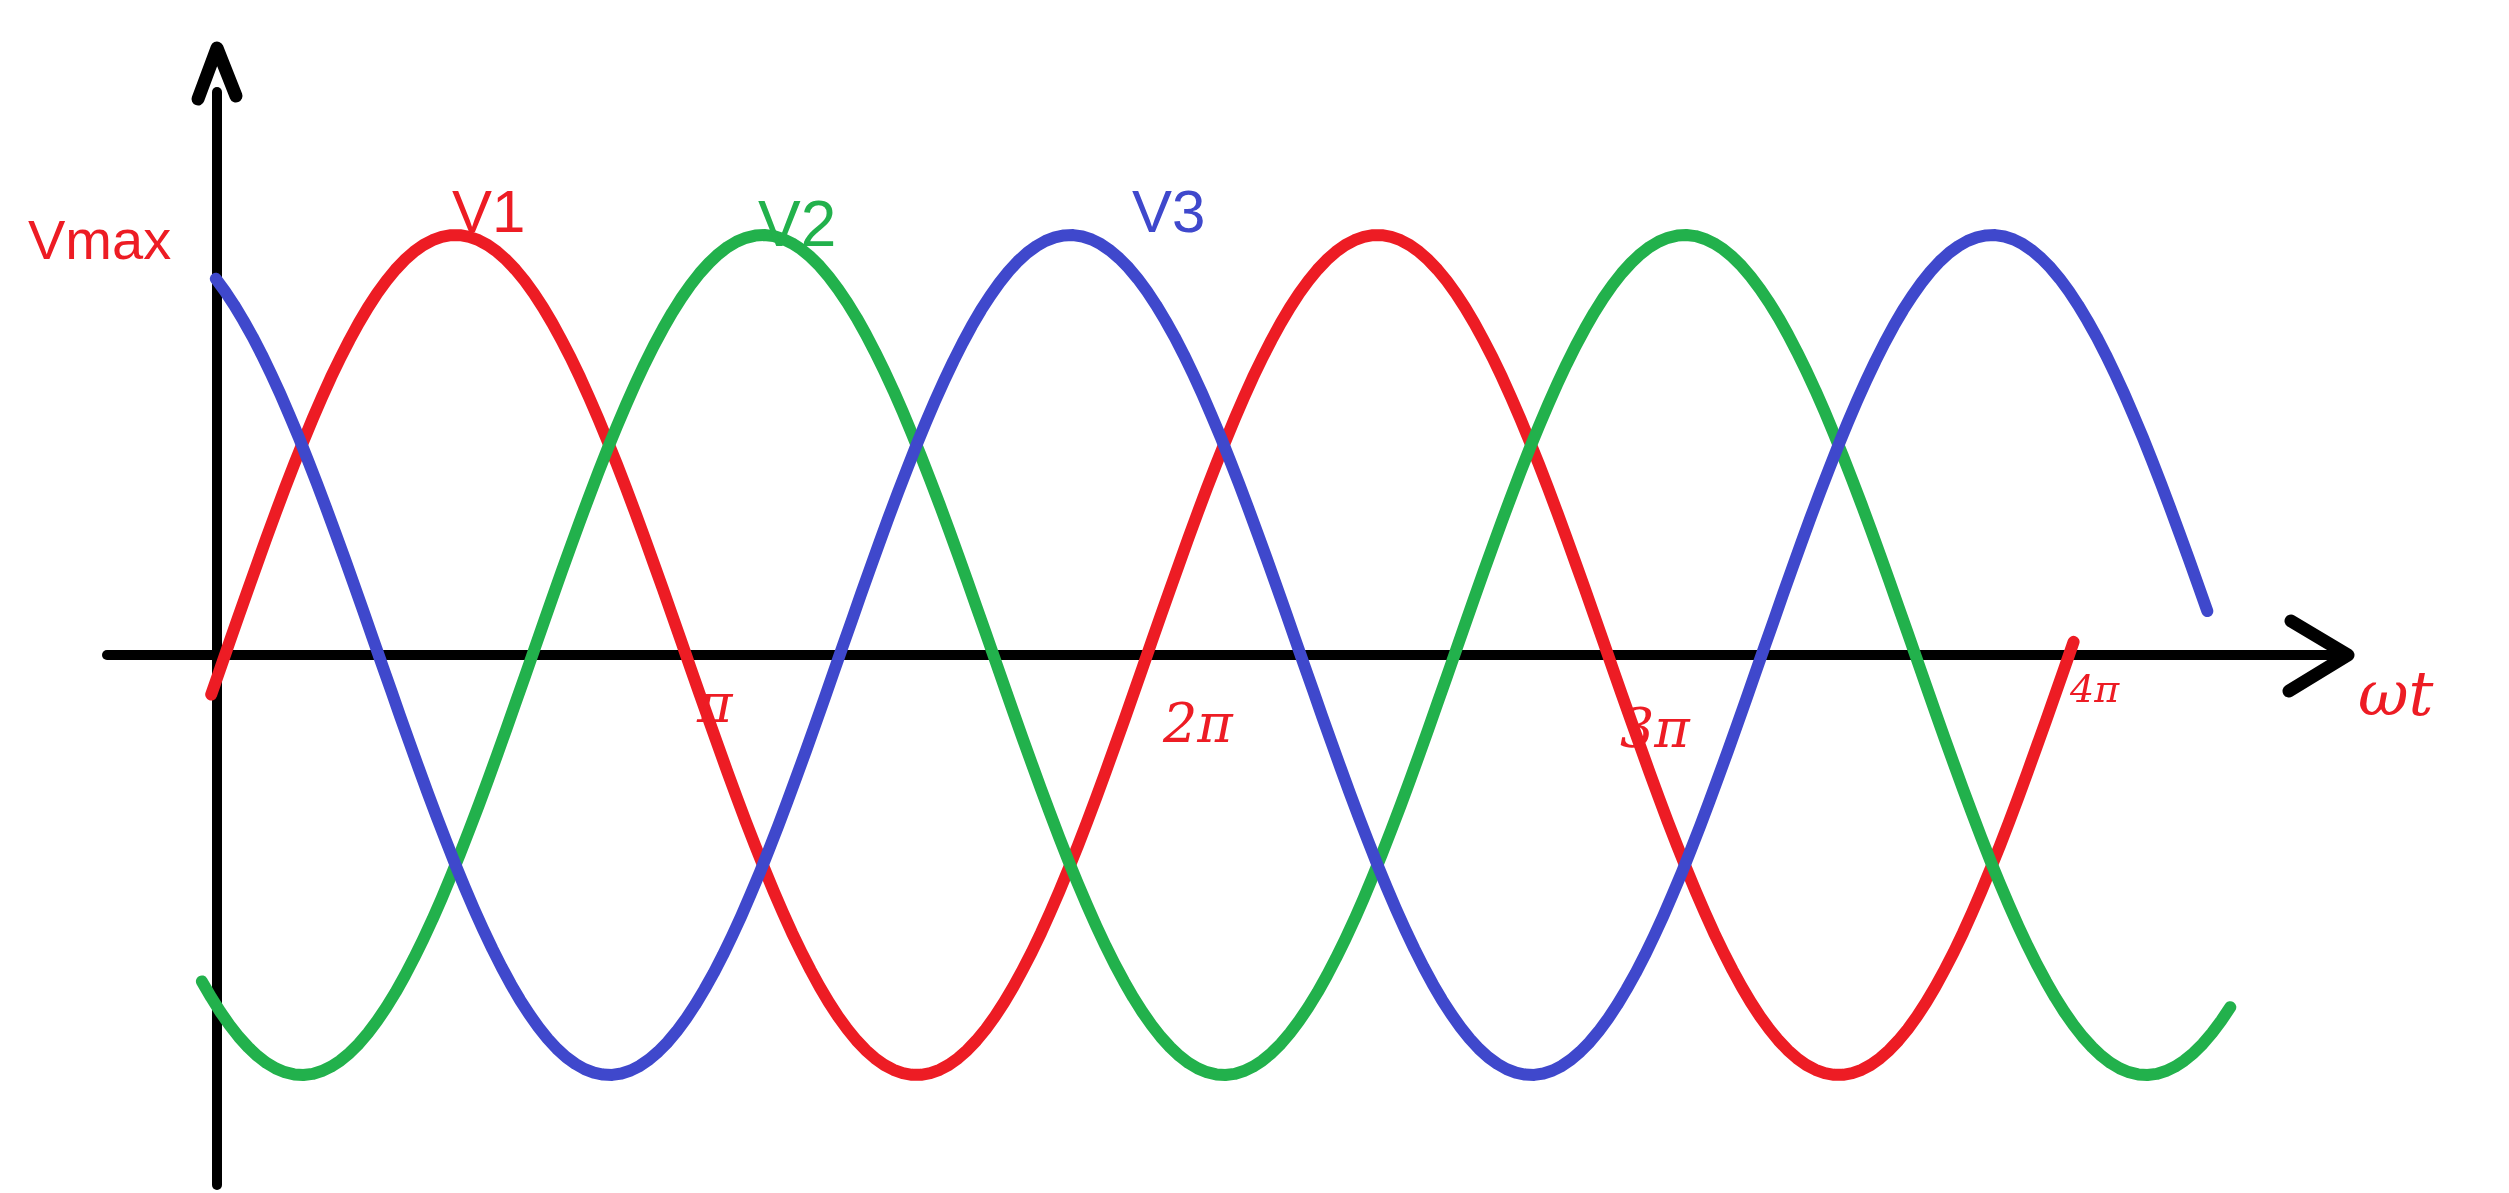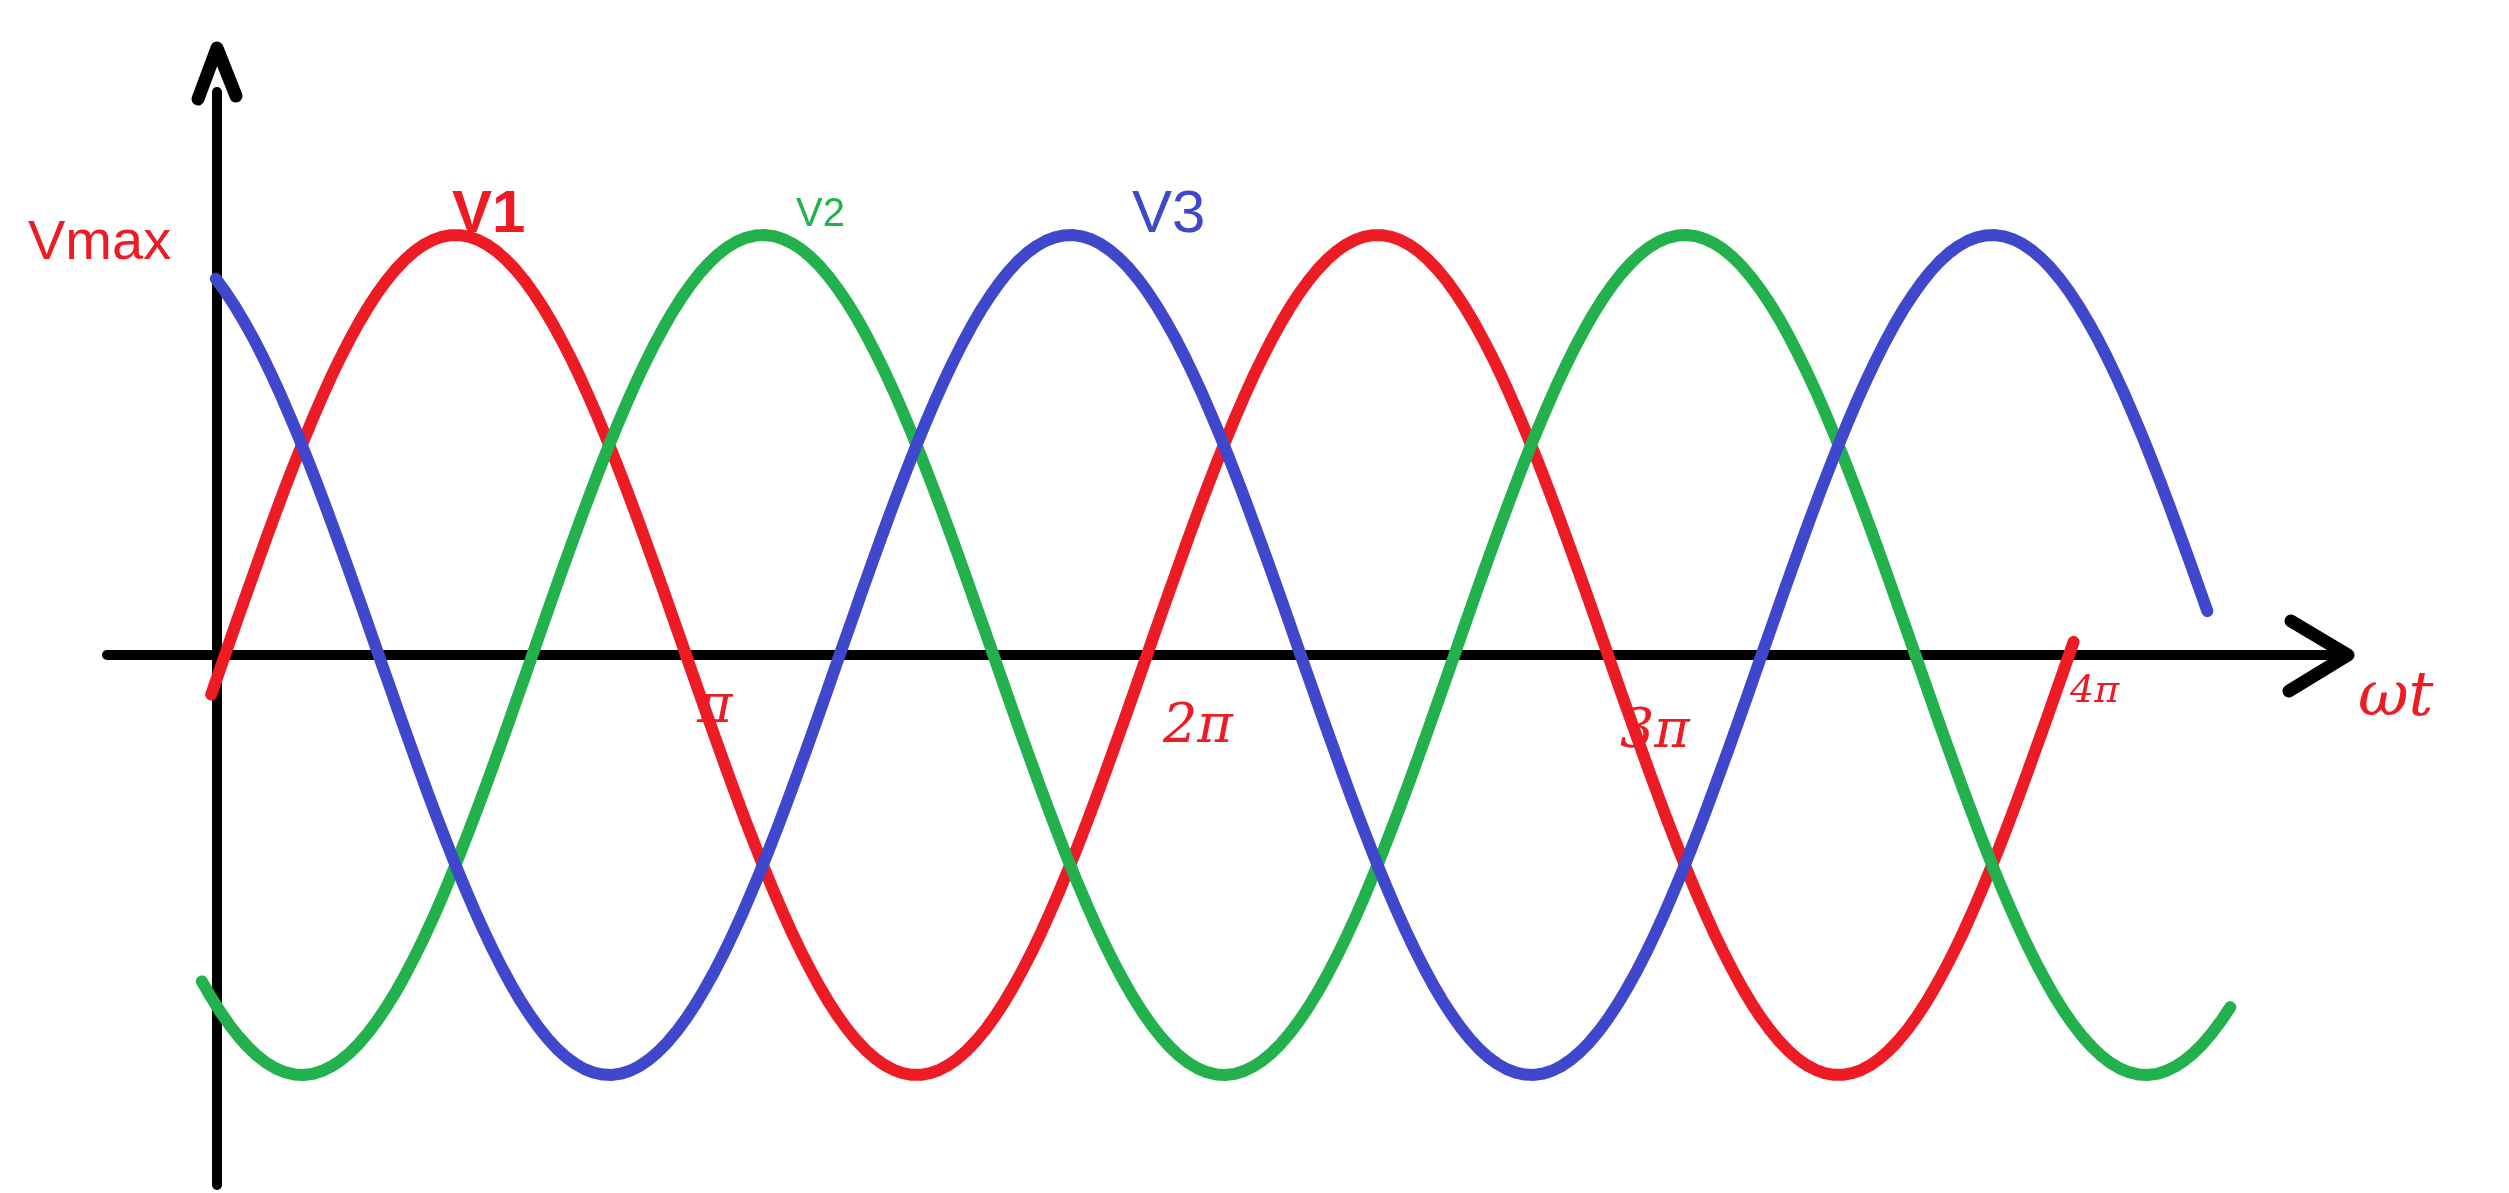--- a/index.html
+++ b/index.html
@@ -14,21 +14,21 @@
   .lbl{
     position:absolute;
     white-space:nowrap;
     line-height:1;
     user-select:none;
   }
   .sans{font-family:"Liberation Sans",sans-serif;}
   .tick{font-family:"DejaVu Serif","Liberation Serif",serif;font-style:italic;}
   .vmax{left:28px;top:212px;font-size:56px;}
   .v1{left:452px;top:182px;font-size:60px;}
-  .v2{left:796px;top:192px;font-size:40px;}
+  .v2{left:758px;top:192px;font-size:64px;}
   .v3{left:1132px;top:182px;font-size:60px;}
   .pi1{left:697px;top:677px;font-size:54px;}
   .pi2{left:1163px;top:697px;font-size:54px;text-align:center;}
   .pi3{left:1620px;top:694px;font-size:54px;}
   .pi4{left:2070px;top:670px;font-size:38px;}
   .wt{left:2358px;top:663px;font-size:62px;}
 </style>
 </head>
 <body>
 
@@ -39,21 +39,21 @@
       <path d="M2291,621 L2348,655 L2289,691" fill="none" stroke="#000000" stroke-width="13" stroke-linecap="round" stroke-linejoin="round"></path>
       <path d="M217,1185 L217,92" fill="none" stroke="#000000" stroke-width="10" stroke-linecap="round" stroke-linejoin="round"></path>
       <path d="M198,99 L217,48 L236,96" fill="none" stroke="#000000" stroke-width="13" stroke-linecap="round" stroke-linejoin="round"></path>
       <path d="M211.2,694.5 L220.4,668.2 L229.6,641.8 L238.8,615.5 L248.1,589.3 L257.3,563.4 L266.5,537.8 L275.7,512.7 L284.9,488.2 L294.1,464.3 L303.4,441.2 L312.6,418.9 L321.8,397.6 L331.0,377.2 L340.3,358.0 L349.5,340.0 L358.7,323.1 L367.9,307.6 L377.1,293.5 L386.4,280.8 L395.6,269.5 L404.8,259.8 L414.0,251.7 L423.2,245.1 L432.5,240.2 L441.7,236.9 L450.9,235.2 L460.1,235.2 L469.3,236.9 L478.6,240.2 L487.8,245.1 L497.0,251.7 L506.2,259.8 L515.4,269.5 L524.7,280.8 L533.9,293.5 L543.1,307.6 L552.3,323.1 L561.5,340.0 L570.8,358.0 L580.0,377.2 L589.2,397.6 L598.4,418.9 L607.6,441.2 L616.9,464.3 L626.1,488.2 L635.3,512.7 L644.5,537.8 L653.7,563.4 L663.0,589.3 L672.2,615.5 L681.4,641.8 L690.6,668.2 L699.8,694.5 L709.1,720.7 L718.3,746.6 L727.5,772.2 L736.7,797.3 L745.9,821.8 L755.2,845.7 L764.4,868.8 L773.6,891.1 L782.8,912.4 L792.0,932.8 L801.3,952.0 L810.5,970.0 L819.7,986.9 L828.9,1002.4 L838.1,1016.5 L847.4,1029.2 L856.6,1040.5 L865.8,1050.2 L875.0,1058.3 L884.2,1064.9 L893.5,1069.8 L902.7,1073.1 L911.9,1074.8 L921.1,1074.8 L930.3,1073.1 L939.6,1069.8 L948.8,1064.9 L958.0,1058.3 L967.2,1050.2 L976.4,1040.5 L985.7,1029.2 L994.9,1016.5 L1004.1,1002.4 L1013.3,986.9 L1022.5,970.0 L1031.8,952.0 L1041.0,932.8 L1050.2,912.4 L1059.4,891.1 L1068.6,868.8 L1077.9,845.7 L1087.1,821.8 L1096.3,797.3 L1105.5,772.2 L1114.7,746.6 L1124.0,720.7 L1133.2,694.5 L1142.4,668.2 L1151.6,641.8 L1160.8,615.5 L1170.1,589.3 L1179.3,563.4 L1188.5,537.8 L1197.7,512.7 L1206.9,488.2 L1216.2,464.3 L1225.4,441.2 L1234.6,418.9 L1243.8,397.6 L1253.0,377.2 L1262.3,358.0 L1271.5,340.0 L1280.7,323.1 L1289.9,307.6 L1299.1,293.5 L1308.4,280.8 L1317.6,269.5 L1326.8,259.8 L1336.0,251.7 L1345.2,245.1 L1354.5,240.2 L1363.7,236.9 L1372.9,235.2 L1382.1,235.2 L1391.3,236.9 L1400.6,240.2 L1409.8,245.1 L1419.0,251.7 L1428.2,259.8 L1437.4,269.5 L1446.7,280.8 L1455.9,293.5 L1465.1,307.6 L1474.3,323.1 L1483.5,340.0 L1492.8,358.0 L1502.0,377.2 L1511.2,397.6 L1520.4,418.9 L1529.6,441.2 L1538.9,464.3 L1548.1,488.2 L1557.3,512.7 L1566.5,537.8 L1575.7,563.4 L1585.0,589.3 L1594.2,615.5 L1603.4,641.8 L1612.6,668.2 L1621.8,694.5 L1631.1,720.7 L1640.3,746.6 L1649.5,772.2 L1658.7,797.3 L1667.9,821.8 L1677.2,845.7 L1686.4,868.8 L1695.6,891.1 L1704.8,912.4 L1714.0,932.8 L1723.3,952.0 L1732.5,970.0 L1741.7,986.9 L1750.9,1002.4 L1760.1,1016.5 L1769.4,1029.2 L1778.6,1040.5 L1787.8,1050.2 L1797.0,1058.3 L1806.2,1064.9 L1815.5,1069.8 L1824.7,1073.1 L1833.9,1074.8 L1843.1,1074.8 L1852.3,1073.1 L1861.6,1069.8 L1870.8,1064.9 L1880.0,1058.3 L1889.2,1050.2 L1898.4,1040.5 L1907.7,1029.2 L1916.9,1016.5 L1926.1,1002.4 L1935.3,986.9 L1944.5,970.0 L1953.8,952.0 L1963.0,932.8 L1972.2,912.4 L1981.4,891.1 L1990.6,868.8 L1999.9,845.7 L2009.1,821.8 L2018.3,797.3 L2027.5,772.2 L2036.7,746.6 L2046.0,720.7 L2055.2,694.5 L2064.4,668.2 L2073.6,641.8" fill="none" stroke="#ED1C24" stroke-width="12" stroke-linecap="round" stroke-linejoin="round"></path>
       <path d="M201.9,981.4 L211.2,997.4 L220.4,1012.0 L229.6,1025.1 L238.8,1036.9 L248.1,1047.1 L257.3,1055.8 L266.5,1062.9 L275.7,1068.4 L284.9,1072.2 L294.1,1074.4 L303.4,1075.0 L312.6,1073.9 L321.8,1071.1 L331.0,1066.7 L340.3,1060.7 L349.5,1053.1 L358.7,1043.9 L367.9,1033.1 L377.1,1020.9 L386.4,1007.2 L395.6,992.2 L404.8,975.8 L414.0,958.1 L423.2,939.3 L432.5,919.3 L441.7,898.3 L450.9,876.3 L460.1,853.5 L469.3,829.8 L478.6,805.5 L487.8,780.6 L497.0,755.2 L506.2,729.4 L515.4,703.3 L524.7,677.0 L533.9,650.6 L543.1,624.2 L552.3,598.0 L561.5,572.0 L570.8,546.3 L580.0,521.0 L589.2,496.3 L598.4,472.2 L607.6,448.8 L616.9,426.3 L626.1,404.6 L635.3,383.9 L644.5,364.3 L653.7,345.8 L663.0,328.6 L672.2,312.6 L681.4,298.0 L690.6,284.9 L699.8,273.1 L709.1,262.9 L718.3,254.2 L727.5,247.1 L736.7,241.6 L745.9,237.8 L755.2,235.6 L764.4,235.0 L773.6,236.1 L782.8,238.9 L792.0,243.3 L801.3,249.3 L810.5,256.9 L819.7,266.1 L828.9,276.9 L838.1,289.1 L847.4,302.8 L856.6,317.8 L865.8,334.2 L875.0,351.9 L884.2,370.7 L893.5,390.7 L902.7,411.7 L911.9,433.7 L921.1,456.5 L930.3,480.2 L939.6,504.5 L948.8,529.4 L958.0,554.8 L967.2,580.6 L976.4,606.7 L985.7,633.0 L994.9,659.4 L1004.1,685.8 L1013.3,712.0 L1022.5,738.0 L1031.8,763.7 L1041.0,789.0 L1050.2,813.7 L1059.4,837.8 L1068.6,861.2 L1077.9,883.7 L1087.1,905.4 L1096.3,926.1 L1105.5,945.7 L1114.7,964.2 L1124.0,981.4 L1133.2,997.4 L1142.4,1012.0 L1151.6,1025.1 L1160.8,1036.9 L1170.1,1047.1 L1179.3,1055.8 L1188.5,1062.9 L1197.7,1068.4 L1206.9,1072.2 L1216.2,1074.4 L1225.4,1075.0 L1234.6,1073.9 L1243.8,1071.1 L1253.0,1066.7 L1262.3,1060.7 L1271.5,1053.1 L1280.7,1043.9 L1289.9,1033.1 L1299.1,1020.9 L1308.4,1007.2 L1317.6,992.2 L1326.8,975.8 L1336.0,958.1 L1345.2,939.3 L1354.5,919.3 L1363.7,898.3 L1372.9,876.3 L1382.1,853.5 L1391.3,829.8 L1400.6,805.5 L1409.8,780.6 L1419.0,755.2 L1428.2,729.4 L1437.4,703.3 L1446.7,677.0 L1455.9,650.6 L1465.1,624.2 L1474.3,598.0 L1483.5,572.0 L1492.8,546.3 L1502.0,521.0 L1511.2,496.3 L1520.4,472.2 L1529.6,448.8 L1538.9,426.3 L1548.1,404.6 L1557.3,383.9 L1566.5,364.3 L1575.7,345.8 L1585.0,328.6 L1594.2,312.6 L1603.4,298.0 L1612.6,284.9 L1621.8,273.1 L1631.1,262.9 L1640.3,254.2 L1649.5,247.1 L1658.7,241.6 L1667.9,237.8 L1677.2,235.6 L1686.4,235.0 L1695.6,236.1 L1704.8,238.9 L1714.0,243.3 L1723.3,249.3 L1732.5,256.9 L1741.7,266.1 L1750.9,276.9 L1760.1,289.1 L1769.4,302.8 L1778.6,317.8 L1787.8,334.2 L1797.0,351.9 L1806.2,370.7 L1815.5,390.7 L1824.7,411.7 L1833.9,433.7 L1843.1,456.5 L1852.3,480.2 L1861.6,504.5 L1870.8,529.4 L1880.0,554.8 L1889.2,580.6 L1898.4,606.7 L1907.7,633.0 L1916.9,659.4 L1926.1,685.8 L1935.3,712.0 L1944.5,738.0 L1953.8,763.7 L1963.0,789.0 L1972.2,813.7 L1981.4,837.8 L1990.6,861.2 L1999.9,883.7 L2009.1,905.4 L2018.3,926.1 L2027.5,945.7 L2036.7,964.2 L2046.0,981.4 L2055.2,997.4 L2064.4,1012.0 L2073.6,1025.1 L2082.8,1036.9 L2092.1,1047.1 L2101.3,1055.8 L2110.5,1062.9 L2119.7,1068.4 L2128.9,1072.2 L2138.1,1074.4 L2147.4,1075.0 L2156.6,1073.9 L2165.8,1071.1 L2175.0,1066.7 L2184.2,1060.7 L2193.5,1053.1 L2202.7,1043.9 L2211.9,1033.1 L2221.1,1020.9 L2230.3,1007.2" fill="none" stroke="#22B14C" stroke-width="12" stroke-linecap="round" stroke-linejoin="round"></path>
       <path d="M215.8,278.8 L225.0,291.3 L234.2,305.2 L243.4,320.5 L252.7,337.1 L261.9,354.9 L271.1,374.0 L280.3,394.1 L289.5,415.3 L298.8,437.4 L308.0,460.4 L317.2,484.2 L326.4,508.6 L335.6,533.6 L344.9,559.1 L354.1,585.0 L363.3,611.1 L372.5,637.4 L381.7,663.8 L391.0,690.1 L400.2,716.4 L409.4,742.3 L418.6,767.9 L427.8,793.1 L437.1,817.8 L446.3,841.7 L455.5,865.0 L464.7,887.4 L473.9,908.9 L483.2,929.4 L492.4,948.9 L501.6,967.1 L510.8,984.2 L520.0,999.9 L529.3,1014.3 L538.5,1027.2 L547.7,1038.7 L556.9,1048.7 L566.1,1057.1 L575.4,1063.9 L584.6,1069.1 L593.8,1072.7 L603.0,1074.6 L612.2,1074.9 L621.5,1073.5 L630.7,1070.5 L639.9,1065.8 L649.1,1059.5 L658.3,1051.6 L667.6,1042.2 L676.8,1031.2 L686.0,1018.7 L695.2,1004.8 L704.4,989.5 L713.7,972.9 L722.9,955.1 L732.1,936.0 L741.3,915.9 L750.5,894.7 L759.8,872.6 L769.0,849.6 L778.2,825.8 L787.4,801.4 L796.6,776.4 L805.9,750.9 L815.1,725.0 L824.3,698.9 L833.5,672.6 L842.7,646.2 L852.0,619.9 L861.2,593.6 L870.4,567.7 L879.6,542.1 L888.8,516.9 L898.1,492.2 L907.3,468.3 L916.5,445.0 L925.7,422.6 L934.9,401.1 L944.2,380.6 L953.4,361.1 L962.6,342.9 L971.8,325.8 L981.0,310.1 L990.3,295.7 L999.5,282.8 L1008.7,271.3 L1017.9,261.3 L1027.1,252.9 L1036.4,246.1 L1045.6,240.9 L1054.8,237.3 L1064.0,235.4 L1073.2,235.1 L1082.5,236.5 L1091.7,239.5 L1100.9,244.2 L1110.1,250.5 L1119.3,258.4 L1128.6,267.8 L1137.8,278.8 L1147.0,291.3 L1156.2,305.2 L1165.4,320.5 L1174.7,337.1 L1183.9,354.9 L1193.1,374.0 L1202.3,394.1 L1211.5,415.3 L1220.8,437.4 L1230.0,460.4 L1239.2,484.2 L1248.4,508.6 L1257.6,533.6 L1266.9,559.1 L1276.1,585.0 L1285.3,611.1 L1294.5,637.4 L1303.7,663.8 L1313.0,690.1 L1322.2,716.4 L1331.4,742.3 L1340.6,767.9 L1349.8,793.1 L1359.1,817.8 L1368.3,841.7 L1377.5,865.0 L1386.7,887.4 L1395.9,908.9 L1405.2,929.4 L1414.4,948.9 L1423.6,967.1 L1432.8,984.2 L1442.0,999.9 L1451.3,1014.3 L1460.5,1027.2 L1469.7,1038.7 L1478.9,1048.7 L1488.1,1057.1 L1497.4,1063.9 L1506.6,1069.1 L1515.8,1072.7 L1525.0,1074.6 L1534.2,1074.9 L1543.5,1073.5 L1552.7,1070.5 L1561.9,1065.8 L1571.1,1059.5 L1580.3,1051.6 L1589.6,1042.2 L1598.8,1031.2 L1608.0,1018.7 L1617.2,1004.8 L1626.4,989.5 L1635.7,972.9 L1644.9,955.1 L1654.1,936.0 L1663.3,915.9 L1672.5,894.7 L1681.8,872.6 L1691.0,849.6 L1700.2,825.8 L1709.4,801.4 L1718.6,776.4 L1727.9,750.9 L1737.1,725.0 L1746.3,698.9 L1755.5,672.6 L1764.7,646.2 L1774.0,619.9 L1783.2,593.6 L1792.4,567.7 L1801.6,542.1 L1810.8,516.9 L1820.1,492.2 L1829.3,468.3 L1838.5,445.0 L1847.7,422.6 L1856.9,401.1 L1866.2,380.6 L1875.4,361.1 L1884.6,342.9 L1893.8,325.8 L1903.0,310.1 L1912.3,295.7 L1921.5,282.8 L1930.7,271.3 L1939.9,261.3 L1949.1,252.9 L1958.4,246.1 L1967.6,240.9 L1976.8,237.3 L1986.0,235.4 L1995.2,235.1 L2004.5,236.5 L2013.7,239.5 L2022.9,244.2 L2032.1,250.5 L2041.3,258.4 L2050.6,267.8 L2059.8,278.8 L2069.0,291.3 L2078.2,305.2 L2087.4,320.5 L2096.7,337.1 L2105.9,354.9 L2115.1,374.0 L2124.3,394.1 L2133.5,415.3 L2142.8,437.4 L2152.0,460.4 L2161.2,484.2 L2170.4,508.6 L2179.6,533.6 L2188.9,559.1 L2198.1,585.0 L2207.3,611.1" fill="none" stroke="#3F48CC" stroke-width="12" stroke-linecap="round" stroke-linejoin="round"></path>
     </svg>
 
   <div class="lbl sans vmax" style="color: rgb(237, 28, 36);">Vmax</div>
 
-  <div class="lbl sans v1" style="color: rgb(237, 28, 36); font-weight: bold;">V1</div>
+  <div class="lbl sans v1" style="color: rgb(237, 28, 36);">V1</div>
   <div class="lbl sans v2" style="color: rgb(34, 177, 76);">V2</div>
   <div class="lbl sans v3" style="color: rgb(63, 72, 204);">V3</div>
 
   <div class="lbl tick pi1" style="color: rgb(237, 28, 36);">π</div>
   <div class="lbl tick pi2" style="color: rgb(237, 28, 36);">2π</div>
   <div class="lbl tick pi3" style="color: rgb(237, 28, 36); margin-top: 8px;">3π</div>
   <div class="lbl tick pi4" style="color: rgb(237, 28, 36);">4π</div>
 
   <div class="lbl tick wt" style="color: rgb(237, 28, 36);">ωt</div>
 </div>

